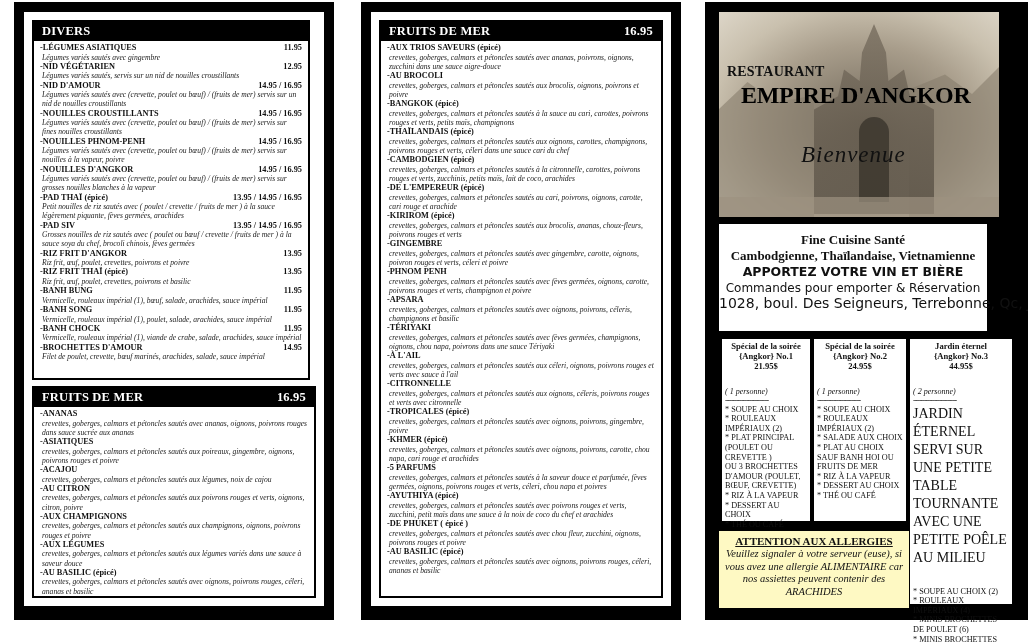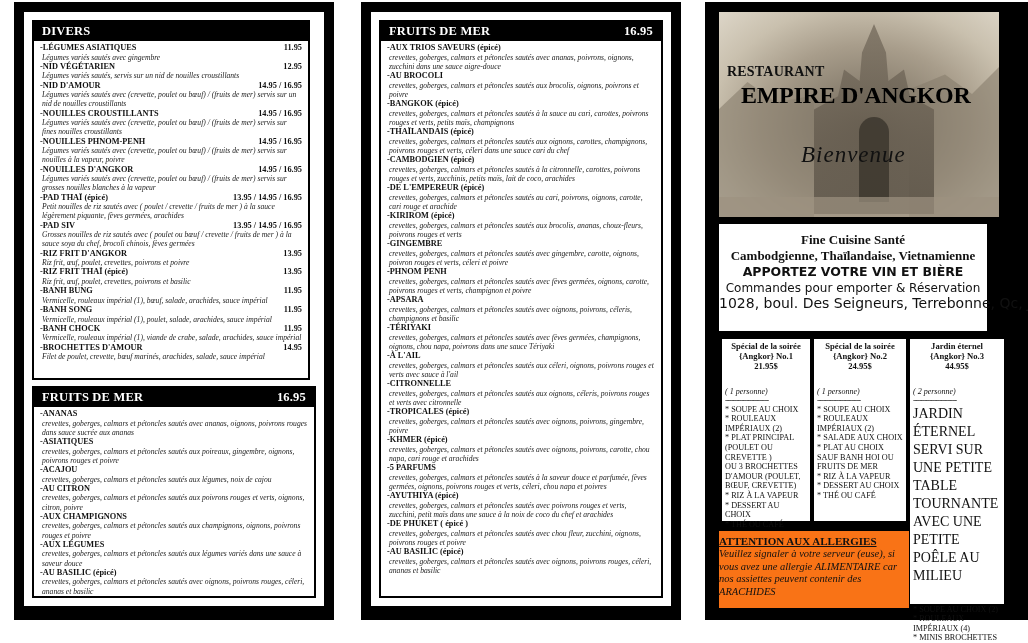--- a/index.html
+++ b/index.html
@@ -69,30 +69,30 @@
   .info-l5 { font-weight: bold; font-size: 13px; line-height: 16px; }
   .info-l6 { font-family: "DejaVu Sans", "Liberation Sans", sans-serif; font-size: 14px; line-height: 15px; white-space: nowrap; }
 
   .specials { position: absolute; left: 14px; top: 334px; width: 296px; height: 188px; background: #000; }
   .special {
     position: absolute; top: 3px; bottom: 3px; background: #fff; padding: 2px 3px;
     font-size: 8.2px; line-height: 9.6px;
   }
   .special.s1 { left: 3px; width: 88px; }
   .special.s2 { left: 95px; width: 92px; }
-  .special.s3 { left: 191px; width: 94px; }
+  .special.s3 { left: 191px; width: 102px; }
   .sp-title { text-align: center; font-weight: bold; font-size: 8.6px; line-height: 10px; }
   .sp-persons { font-style: italic; font-size: 8px; margin-top: 16px; }
   .sp-sep { letter-spacing: -1px; font-size: 8px; line-height: 8px; overflow: hidden; white-space: nowrap; }
   .sp-desc { font-size: 14px; line-height: 18px; margin-bottom: 20px; }
   .sp-line { font-size: 8.2px; line-height: 9.6px; }
 
   .allergy {
     position: absolute; left: 14px; top: 526px; width: 190px; height: 80px;
-    background: #f97316; text-align: left; padding-top: 4px; border-top: 3px solid #000;
+    background: #fef9c3; text-align: center; padding-top: 4px; border-top: 3px solid #000;
   }
   .allergy-title { font-weight: bold; font-size: 11px; text-decoration: underline; line-height: 13px; }
   .allergy-text { font-style: italic; font-size: 10.5px; line-height: 12.5px; }
 </style>
 </head>
 <body>
 
 <div class="panel" id="p1">
   <div class="panel-white">
     <div class="menu-box" style="border:none;">

